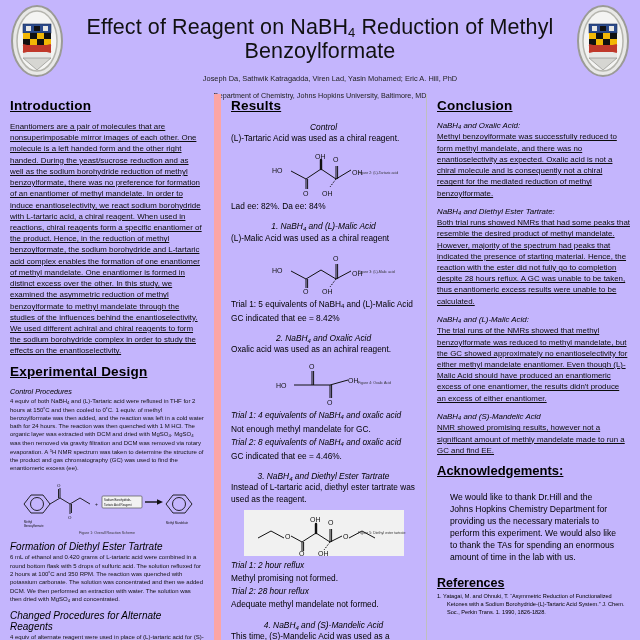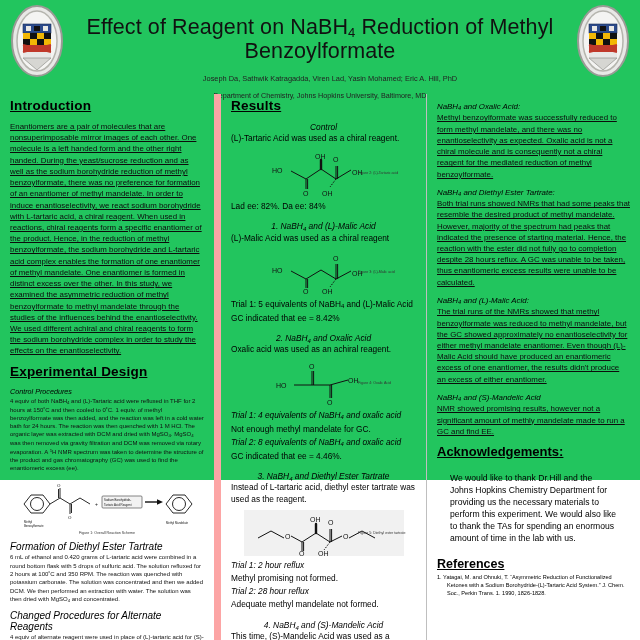--- a/index.html
+++ b/index.html
@@ -4,21 +4,21 @@
 <style>
   * { box-sizing: border-box; }
   html, body { margin:0; padding:0; }
   body {
     width:640px; height:640px;
     background:#ffffff;
     font-family:"Liberation Sans", sans-serif;
     color:#000;
     overflow:hidden;
   }
-  .poster { position:relative; width:640px; height:480px; background:#22c55e; }
+  .poster { position:relative; width:640px; height:640px; background:#c4b5fd; }
 
   
   .header { position:relative; height:80px; }
   .crest { position:absolute; top:4px; width:54px; height:74px; }
   .crest.left { left:10px; }
   .crest.right { right:10px; }
   .crest svg { display:block; width:100%; height:100%; }
 
   .title {
     text-align:center;
@@ -341,20 +341,21 @@
 
       <div>
         <div class="res-head">4.  NaBH<sub>4</sub> and (S)-Mandelic Acid</div>
         <div class="res-line">This time, (S)-Mandelic Acid was used as a reagent.Everything else was kept the same.</div>
 
       </div>
     </div>
 
     <div class="col col-right">
 
+      <h2 class="section">Conclusion</h2>
 
       <div>
         <div class="concl-head">NaBH<sub>4</sub> and Oxalic Acid:</div>
         <p class="body">Methyl benzoylformate was successfully reduced to form methyl mandelate, and there was no enantioselectivity as expected. Oxalic acid is not a chiral molecule and is consequently not a chiral reagent for the mediated reduction of methyl benzoylformate.</p>
       </div>
 
       <div>
         <div class="concl-head">NaBH<sub>4</sub>  and Diethyl Ester Tartrate:</div>
         <p class="body">Both trial runs showed NMRs  that had some peaks that resemble the desired product of methyl mandelate. However, majority of the spectrum had peaks that indicated the presence of starting material. Hence, the reaction with the ester did not fully go to completion despite 28 hours reflux. A GC was unable to be taken, thus enantiomeric excess results were unable to be calculated.</p>
       </div>

